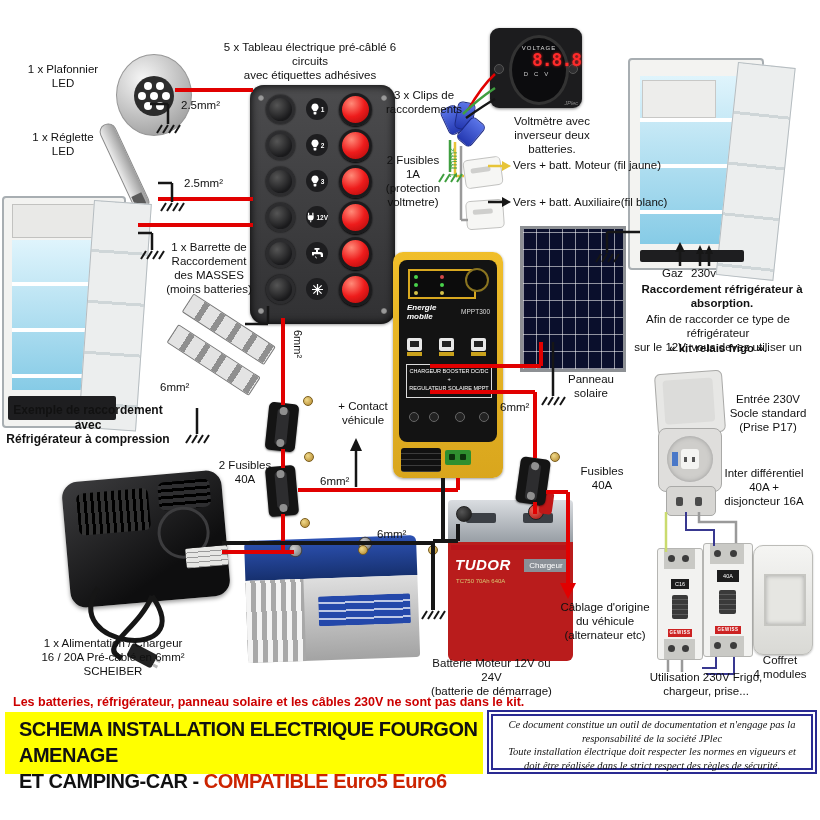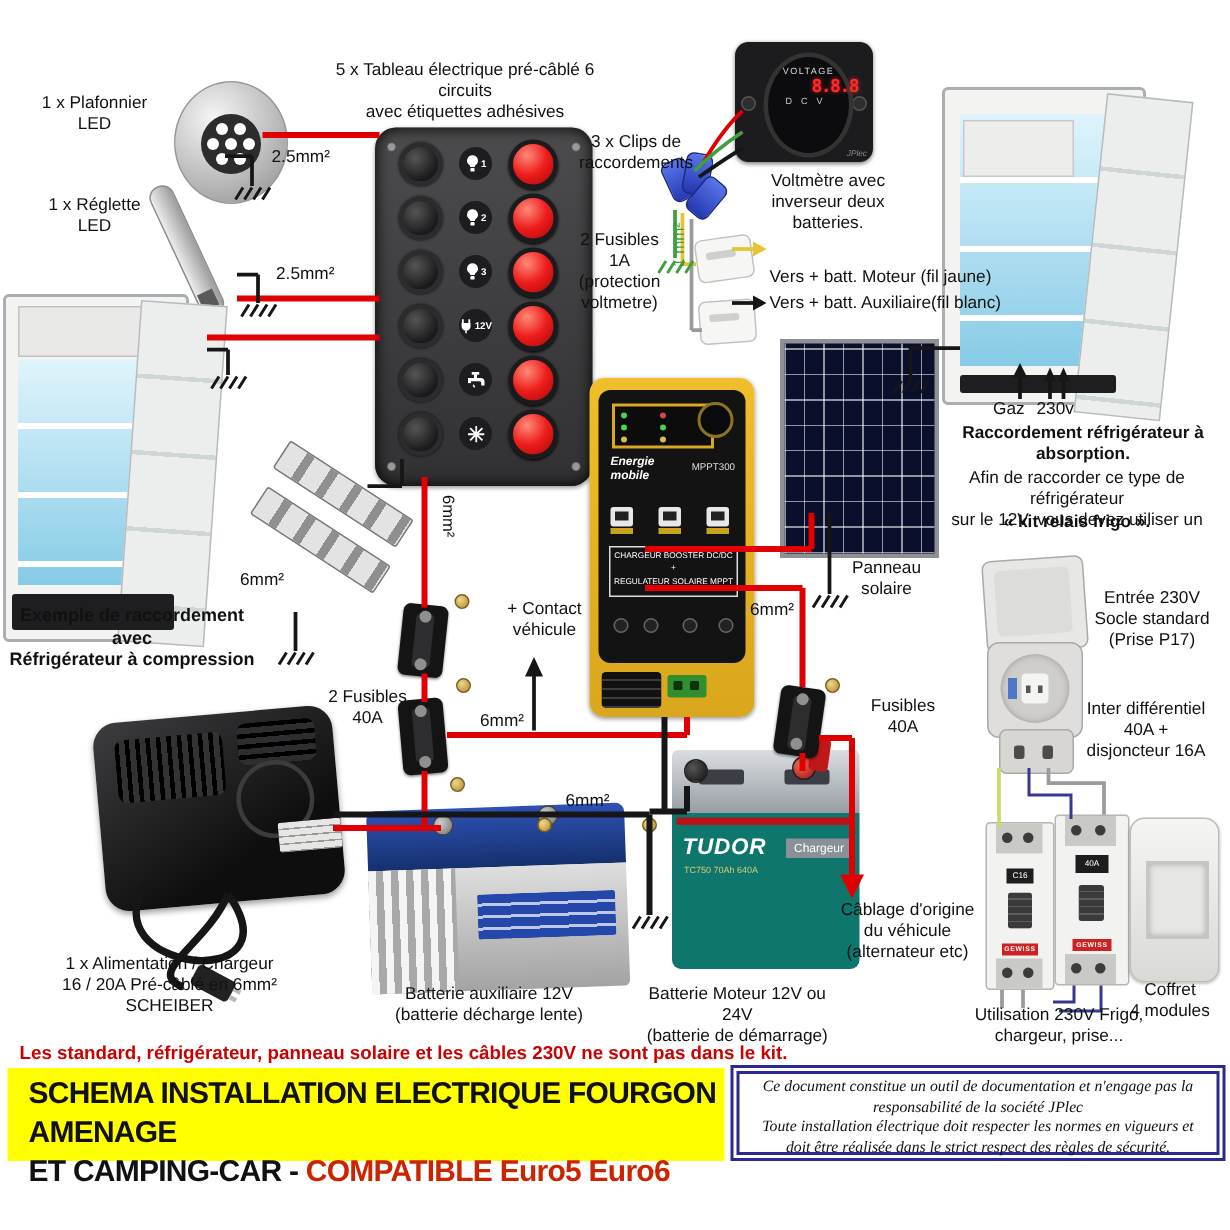--- a/index.html
+++ b/index.html
@@ -48,21 +48,21 @@
               background-image:repeating-linear-gradient(#0000 0 42px,#ffffff 42px 46px),linear-gradient(#dff4fc,#86cbe6);}
   .fridge-door{position:absolute;background:#eceeee;border:1px solid #b5bcc0;z-index:3;
                background-image:repeating-linear-gradient(#0000 0 48px,#cfd6d8 48px 51px);}
   .fridge-bot{position:absolute;background:#1e1e20;border-radius:2px;z-index:3;}
   
   .vm{position:absolute;left:490px;top:28px;width:92px;height:80px;background:#1c1c1e;border-radius:9px;z-index:2;
       box-shadow:0 1px 3px rgba(0,0,0,.5);}
   .vm-face{position:absolute;left:19px;top:7px;width:54px;height:64px;border-radius:50%;background:#0c0c0e;
            border:3px solid #333;display:flex;flex-direction:column;align-items:center;}
   .vm-title{color:#ddd;font-size:6px;letter-spacing:1px;margin-top:7px;}
-  .vm-num{color:#ff2a2a;font-family:"DejaVu Sans Mono",monospace;font-weight:bold;font-size:12px;letter-spacing:-1px;
+  .vm-num{color:#ff2a2a;font-family:"DejaVu Sans Mono",monospace;font-weight:bold;font-size:18px;letter-spacing:-1px;
           text-shadow:0 0 3px rgba(255,40,40,.8);line-height:1;padding-left:35px;}
   .vm-sub{color:#ccc;font-size:6px;letter-spacing:6px;margin-top:2px;}
   .vm-logo{position:absolute;right:4px;bottom:2px;color:#8a8a8a;font-size:5.5px;font-style:italic;}
   .vm-screw{position:absolute;width:8px;height:8px;border-radius:50%;background:#2e2e30;border:1px solid #555;}
   
   .solar{position:absolute;left:520px;top:226px;width:100px;height:140px;background:#0a0f2c;border:3px solid #8d9094;z-index:2;
     background-image:repeating-linear-gradient(0deg,rgba(255,255,255,.55) 0 1px,transparent 1px 17px),
                      repeating-linear-gradient(90deg,rgba(255,255,255,.55) 0 1px,transparent 1px 13px);}
   
   .ctl{position:absolute;left:393px;top:252px;width:110px;height:226px;background:linear-gradient(#f0be2a,#d9a61d);
@@ -108,21 +108,21 @@
   .batA-body{position:absolute;left:10px;top:48px;width:172px;height:82px;border-radius:0 0 4px 4px;
              background:linear-gradient(#dedede,#a3a3a3);}
   .batA-rib{position:absolute;left:0;top:0;width:58px;height:82px;
             background:repeating-linear-gradient(90deg,#f4f4f4 0 5px,#a8a8a8 5px 10px);}
   .batA-lab{position:absolute;left:72px;top:18px;width:92px;height:30px;background:#2448aa;border-radius:2px;
             background-image:repeating-linear-gradient(#0000 0 6px,rgba(255,255,255,.7) 6px 8px);}
   .post{position:absolute;width:12px;height:12px;border-radius:50%;background:radial-gradient(circle at 35% 35%,#cfcfcf,#6f6f6f);border:1px solid #444;z-index:4;}
   .batT{position:absolute;left:448px;top:500px;width:125px;height:152px;z-index:2;}
   .batT-top{position:absolute;left:0;top:0;width:125px;height:42px;background:linear-gradient(#dadde1,#989ea5);border-radius:4px 4px 0 0;}
   .batT-top i{position:absolute;top:13px;width:30px;height:10px;background:#3b3f45;border-radius:2px;}
-  .batT-body{position:absolute;left:0;top:42px;width:125px;height:104px;background:#0f766e;border-radius:0 0 6px 6px;}
+  .batT-body{position:absolute;left:0;top:42px;width:125px;height:119px;background:#b91c1c;border-radius:0 0 6px 6px;}
   .batT-red{position:absolute;left:3px;top:3px;width:119px;height:5px;background:#b8121a;}
   .batT-logo{position:absolute;left:7px;top:14px;color:#fff;font-weight:bold;font-style:italic;font-size:15px;letter-spacing:.5px;}
   .batT-std{position:absolute;right:5px;top:17px;width:44px;height:13px;background:#8a9097;color:#fff;font-size:8px;
             text-align:center;line-height:13px;}
   .batT-spec{position:absolute;left:8px;top:36px;color:#d8c872;font-size:6px;}
   .postB{position:absolute;width:14px;height:14px;border-radius:50%;z-index:4;border:1px solid #222;}
   .redcap{position:absolute;left:540px;top:492px;width:13px;height:22px;background:#c01818;border-radius:3px;transform:rotate(8deg);z-index:3;}
   
   .sock-lid{position:absolute;left:656px;top:372px;width:66px;height:60px;background:#e7e7e5;border:1px solid #a9a9a7;
             border-radius:6px;transform:rotate(-4deg);z-index:2;}
@@ -187,47 +187,49 @@
   <div class="lbl" style="left:205px;top:40px;width:210px;">5 x Tableau électrique pré-câblé 6 circuits
 avec étiquettes adhésives</div>
   <div class="lbl" style="left:383px;top:88px;width:82px;">3 x Clips de
 raccordements</div>
   <div class="lbl" style="left:380px;top:153px;width:66px;">2 Fusibles
 1A
 (protection
 voltmetre)</div>
   <div class="lbl" style="left:497px;top:114px;width:110px;">Voltmètre avec
 inverseur deux batteries.</div>
-  <div class="lbl left nw" style="left:513px;top:158px;margin-top:20px;">Vers + batt. Moteur (fil jaune)</div>
+  <div class="lbl left nw" style="left:513px;top:158px;">Vers + batt. Moteur (fil jaune)</div>
   <div class="lbl left nw" style="left:513px;top:195px;">Vers + batt. Auxiliaire(fil blanc)</div>
   <div class="lbl nw" style="left:662px;top:266px;">Gaz</div>
   <div class="lbl nw" style="left:691px;top:266px;">230v</div>
   <div class="lbl b" style="left:628px;top:282px;width:188px;">Raccordement réfrigérateur à
 absorption.</div>
   <div class="lbl" style="left:618px;top:312px;width:200px;">Afin de raccorder ce type de réfrigérateur
 sur le 12V, vous devez utiliser un</div>
   <div class="lbl b" style="left:648px;top:341px;width:140px;">« kit relais frigo ».</div>
+  <div class="lbl" style="left:164px;top:240px;width:90px;">1 x Barrette de
+Raccordement
+des MASSES
+(moins batteries)</div>
   <div class="lbl left nw" style="left:160px;top:380px;">6mm²</div>
   <div class="lbl b" style="left:4px;top:403px;width:168px;font-size:12px;">Exemple de raccordement avec
 Réfrigérateur à compression</div>
   <div class="lbl" style="left:558px;top:372px;width:66px;">Panneau
 solaire</div>
   <div class="lbl left nw" style="left:500px;top:400px;">6mm²</div>
   <div class="lbl" style="left:330px;top:399px;width:66px;">+ Contact
 véhicule</div>
   <div class="lbl left nw" style="left:320px;top:474px;">6mm²</div>
   <div class="lbl" style="left:213px;top:458px;width:64px;">2 Fusibles
 40A</div>
   <div class="lbl" style="left:570px;top:464px;width:64px;">Fusibles
 40A</div>
   <div class="lbl" style="left:38px;top:636px;width:150px;">1 x Alimentation / Chargeur
 16 / 20A Pré-câblé en 6mm²
 SCHEIBER</div>
-  <div class="lbl" style="left:246px;top:656px;width:160px;">Batterie auxiliaire 12V
-(batterie décharge lente)</div>
   <div class="lbl left nw" style="left:377px;top:527px;">6mm²</div>
   <div class="lbl" style="left:424px;top:656px;width:135px;">Batterie Moteur 12V ou 24V
 (batterie de démarrage)</div>
   <div class="lbl" style="left:544px;top:600px;width:122px;">Câblage d'origine
 du véhicule
 (alternateur etc)</div>
   <div class="lbl" style="left:723px;top:392px;width:90px;">Entrée 230V
 Socle standard
 (Prise P17)</div>
   <div class="lbl" style="left:716px;top:466px;width:96px;">Inter différentiel
@@ -587,21 +589,21 @@
         <path d="M2 8 L7 0 M8 8 L13 0 M14 8 L19 0 M20 8 L25 0"></path>
       </g>
     <g class="gnd" transform="translate(540,397)">
         <path d="M2 8 L7 0 M8 8 L13 0 M14 8 L19 0 M20 8 L25 0"></path>
       </g>
     <g class="gnd" transform="translate(420,611)">
         <path d="M2 8 L7 0 M8 8 L13 0 M14 8 L19 0 M20 8 L25 0"></path>
       </g>
   </svg>
 
-  <div class="warning">Les standard, réfrigérateur, panneau solaire et les câbles 230V ne sont pas dans le kit.</div>
+  <div class="warning">Les batteries, réfrigérateur, panneau solaire et les câbles 230V ne sont pas dans le kit.</div>
   <div class="banner">
     <div class="l1">SCHEMA INSTALLATION ELECTRIQUE FOURGON AMENAGE</div>
     <div class="l2"><span>ET CAMPING-CAR - </span><span class="red">COMPATIBLE Euro5 Euro6</span></div>
   </div>
   <div class="disc">
     <div>Ce document constitue un outil de documentation et n'engage pas la responsabilité de la société JPlec</div>
     <div>Toute installation électrique doit respecter les normes en vigueurs et doit être réalisée dans le strict respect des règles de sécurité.</div>
   </div>
 
 </div>

